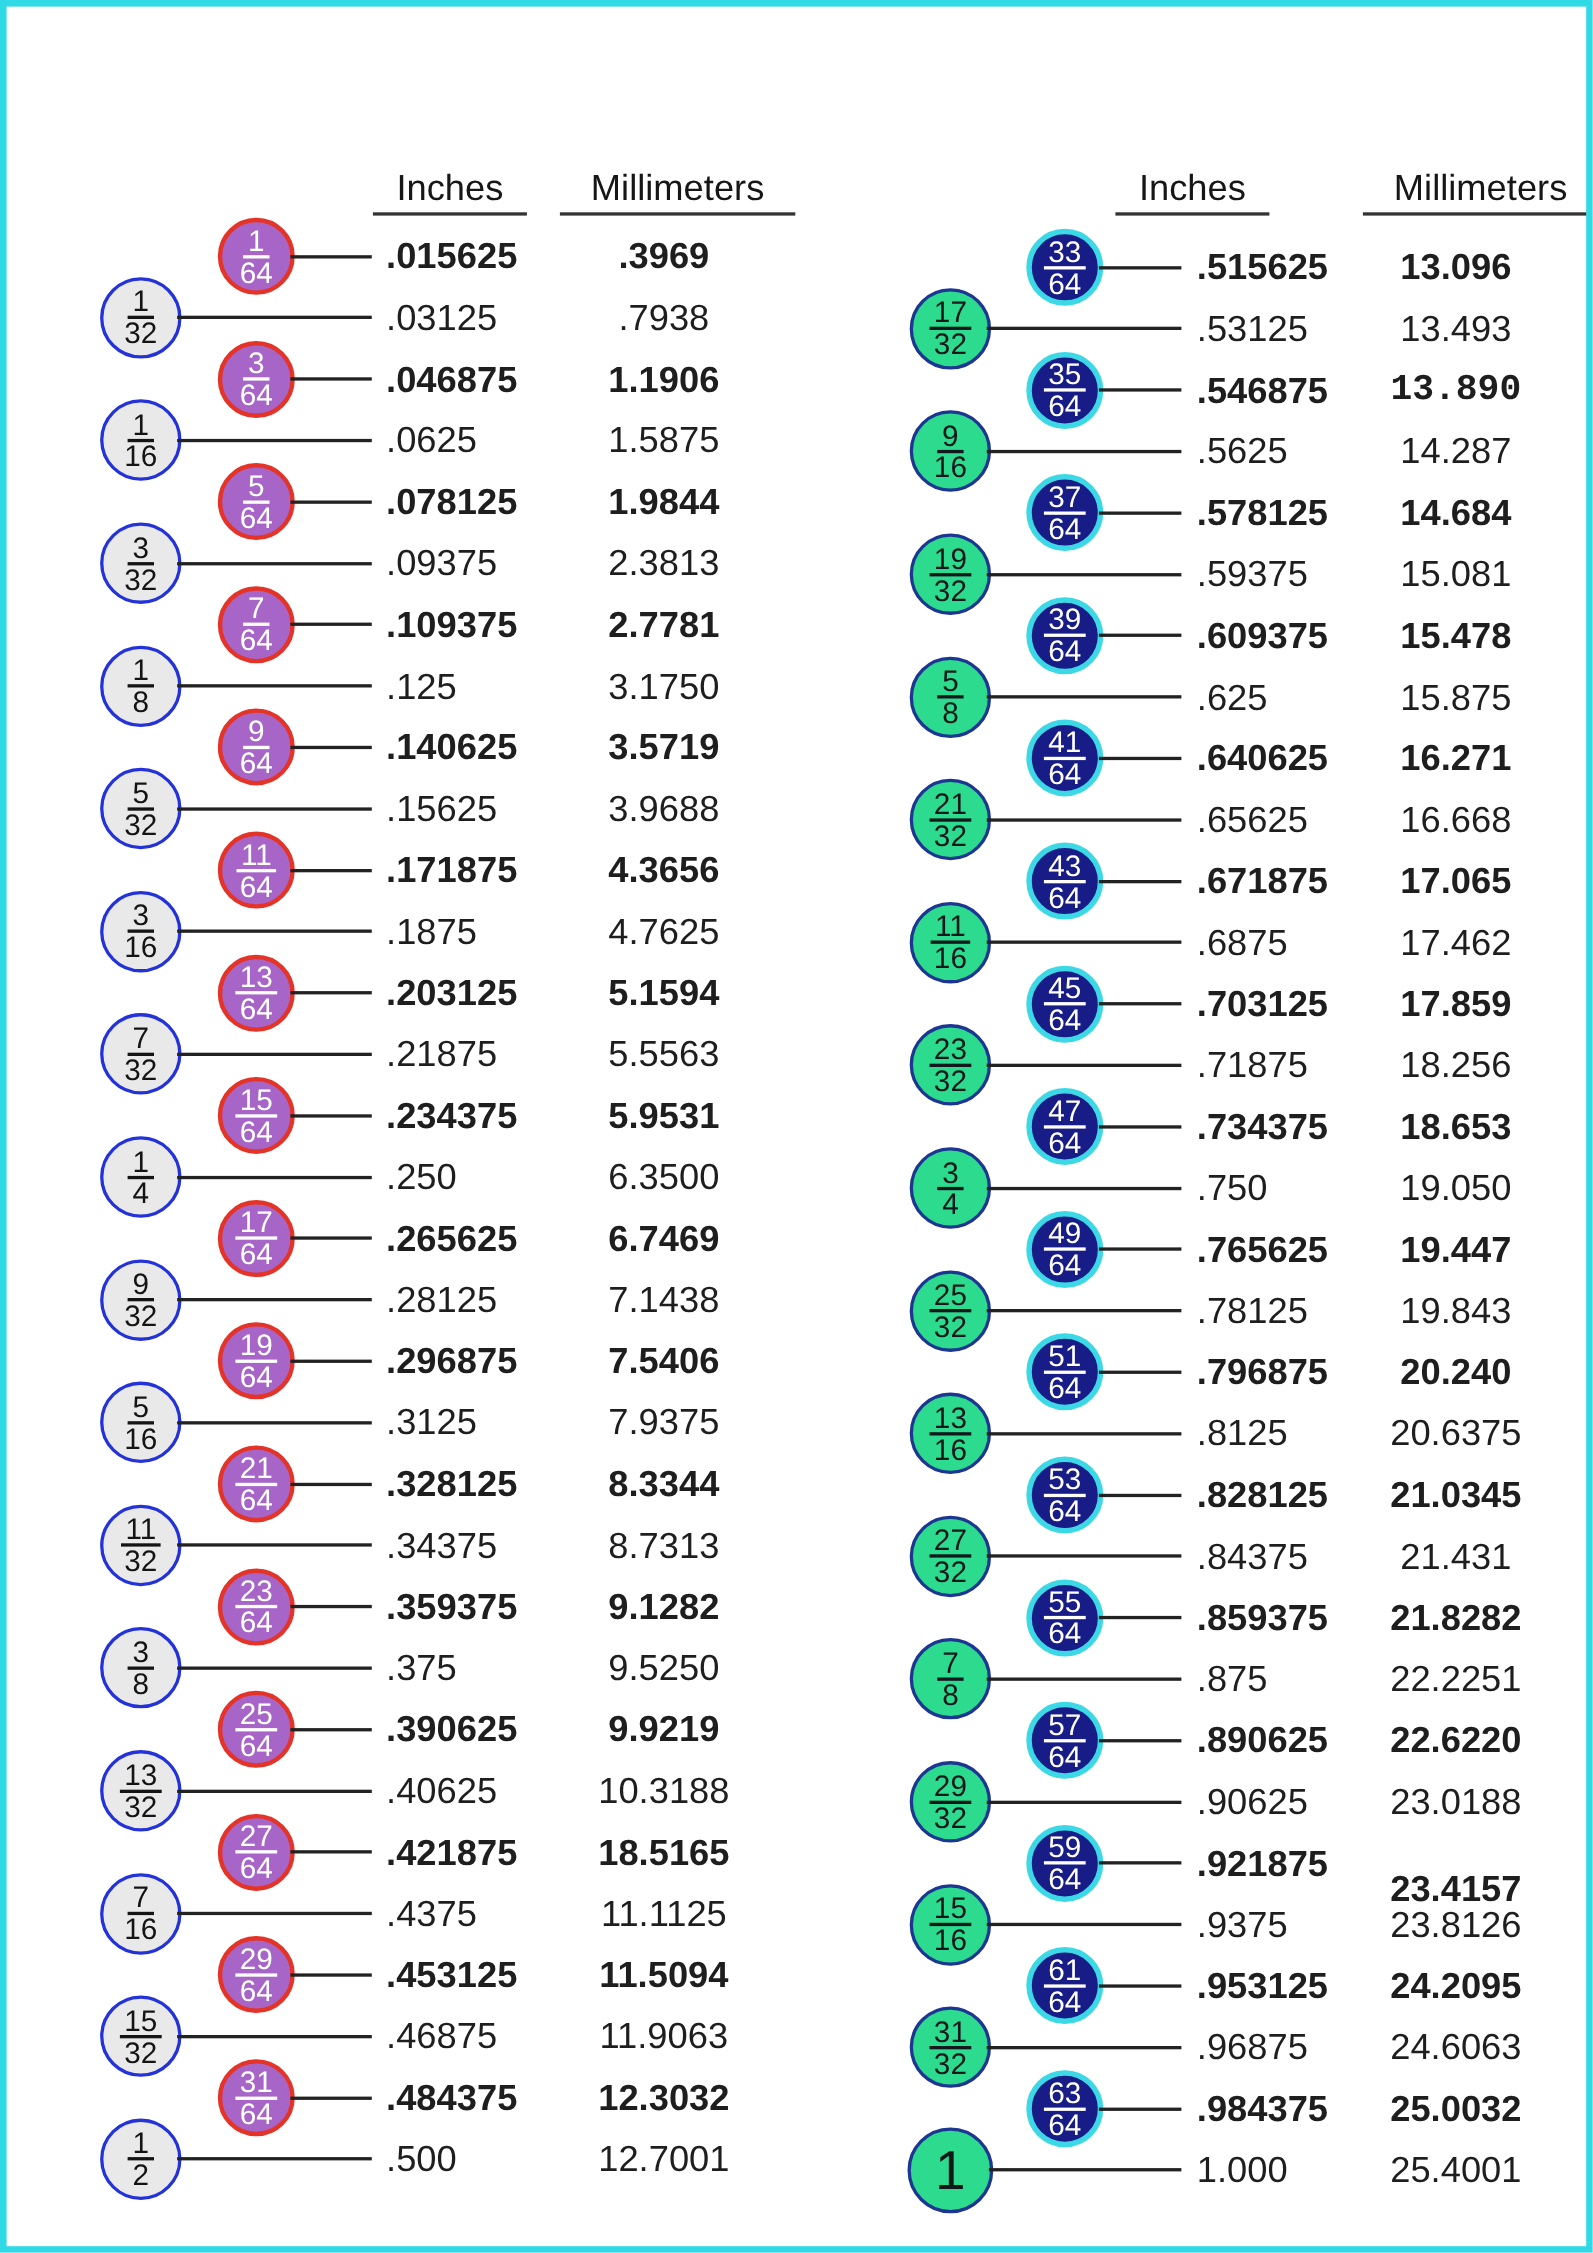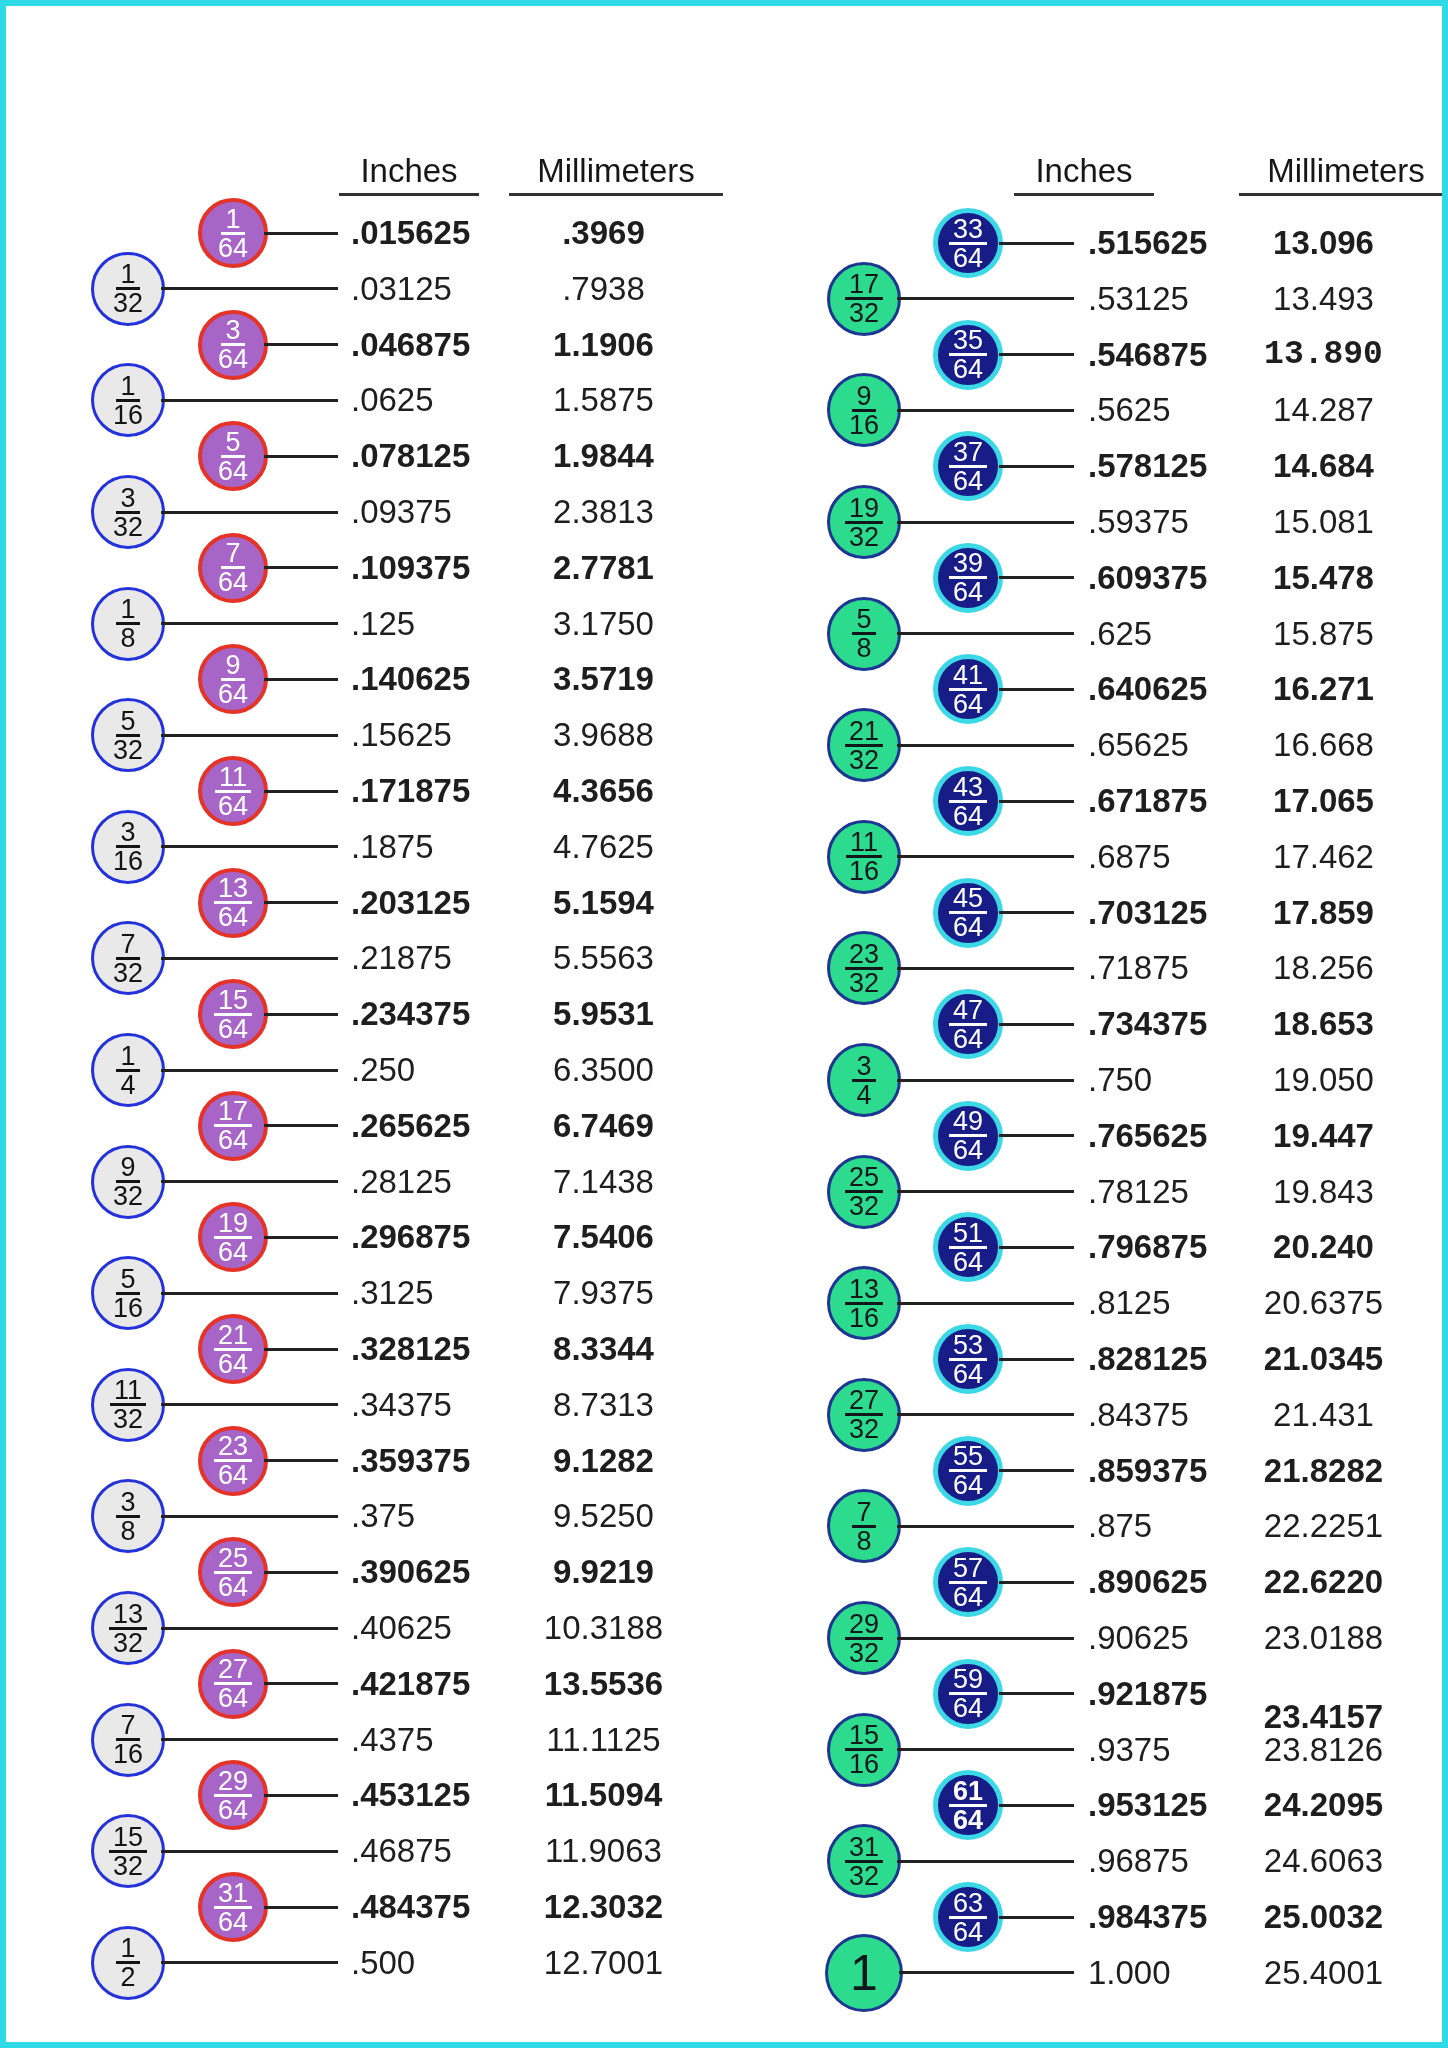--- a/index.html
+++ b/index.html
@@ -287,21 +287,21 @@
       <div class="val" style="left: 345px; top: 1598px;">.40625</div>
       <div class="val mm" style="left: 515px; top: 1598px; width: 165px;">10.3188</div>
       <div class="circle c-purple" style="left: 192px; top: 1642.8px; width: 70px; height: 70px;">
         <div class="frac">
           <span class="fnum">27</span>
           <span class="fden">64</span>
         </div>
       </div>
       <div class="rline" style="left: 258px; top: 1676.3px; width: 74px;"></div>
       <div class="val bold" style="left: 345px; top: 1653.8px;">.421875</div>
-      <div class="val mm bold" style="left: 515px; top: 1653.8px; width: 165px;">13.5536</div>
+      <div class="val mm bold" style="left: 515px; top: 1653.8px; width: 165px;">18.5165</div>
       <div class="circle c-gray" style="left: 85px; top: 1696.6px; width: 74px; height: 74px;">
         <div class="frac">
           <span class="fnum">7</span>
           <span class="fden">16</span>
         </div>
       </div>
       <div class="rline" style="left: 155px; top: 1732.1px; width: 177px;"></div>
       <div class="val" style="left: 345px; top: 1709.6px;">.4375</div>
       <div class="val mm" style="left: 515px; top: 1709.6px; width: 165px;">11.1125</div>
       <div class="circle c-purple" style="left: 192px; top: 1754.4px; width: 70px; height: 70px;">
@@ -585,21 +585,21 @@
       <div class="val mm bold" style="left: 1230px; top: 1663.8px; width: 175px; margin-top: 23px;">23.4157</div>
       <div class="circle c-green" style="left: 821px; top: 1706.6px; width: 74px; height: 74px;">
         <div class="frac">
           <span class="fnum">15</span>
           <span class="fden">16</span>
         </div>
       </div>
       <div class="rline" style="left: 891px; top: 1742.1px; width: 177px;"></div>
       <div class="val" style="left: 1082px; top: 1719.6px;">.9375</div>
       <div class="val mm" style="left: 1230px; top: 1719.6px; width: 175px;">23.8126</div>
-      <div class="circle c-navy" style="left: 927px; top: 1764.4px; width: 70px; height: 70px; font-weight: bold;">
+      <div class="circle c-navy" style="left: 927px; top: 1764.4px; width: 70px; height: 70px;">
         <div class="frac">
           <span class="fnum">61</span>
           <span class="fden">64</span>
         </div>
       </div>
       <div class="rline" style="left: 993px; top: 1797.9px; width: 75px;"></div>
       <div class="val bold" style="left: 1082px; top: 1775.4px;">.953125</div>
       <div class="val mm bold" style="left: 1230px; top: 1775.4px; width: 175px;">24.2095</div>
       <div class="circle c-green" style="left: 821px; top: 1818.2px; width: 74px; height: 74px;">
         <div class="frac">

